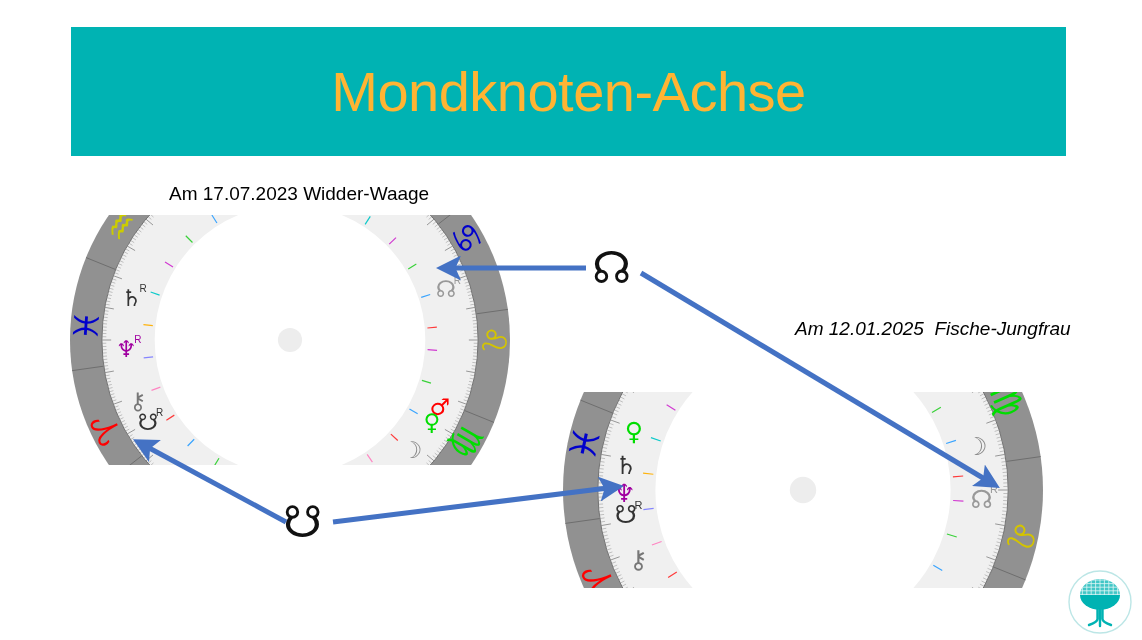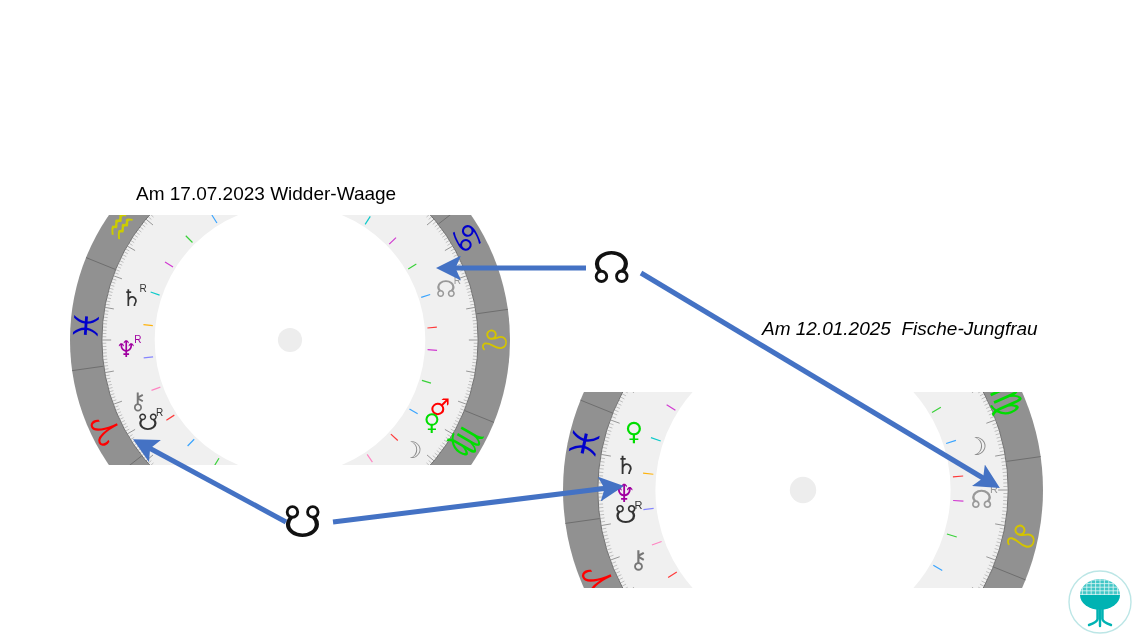--- a/index.html
+++ b/index.html
@@ -39,20 +39,21 @@
     white-space: nowrap;
   }
 
   
   .caption {
     position: absolute;
     font-family: "Liberation Sans", sans-serif;
     font-size: 19px;
     color: #000000;
     white-space: pre;
+    margin-left: 33px;
   }
   #caption-left  { left: 136px; top: 183px; }
   #caption-right { left: 762px; top: 318px; font-style: italic; }
 
   
   .wheel-clip {
     position: absolute;
     overflow: hidden;
   }
   .wheel-svg { display: block; }
@@ -82,20 +83,23 @@
     top: 569px;
     width: 66px;
     height: 66px;
   }
 </style>
 </head>
 <body>
 
 <div id="slide" style="background: rgb(255, 255, 255);">
 
+  <div id="title-banner" style="background: rgb(0, 179, 179);">
+    <div id="title-text" style="color: rgb(255, 180, 51);">Mondknoten-Achse</div>
+  </div>
 
   <div class="caption" id="caption-left" style="color: rgb(0, 0, 0);">Am 17.07.2023 Widder-Waage</div>
   <div class="caption" id="caption-right" style="color: rgb(0, 0, 0);">Am 12.01.2025  Fische-Jungfrau</div>
 
   <div class="wheel-clip" id="wheel-2023" style="left: 70px; top: 215px; width: 440px; height: 250px;">
       <svg class="wheel-svg" width="440" height="440" viewBox="0 0 440 440" style="position:absolute;left:0;top:-95px;">
         <circle cx="220" cy="220" r="220" fill="#919191"></circle>
         <circle cx="220" cy="220" r="188.1" fill="#F0F0F0"></circle>
         <circle cx="220" cy="220" r="135.3" fill="#ffffff"></circle>
         <circle cx="220" cy="220" r="12.1" fill="#EDEDED"></circle>

